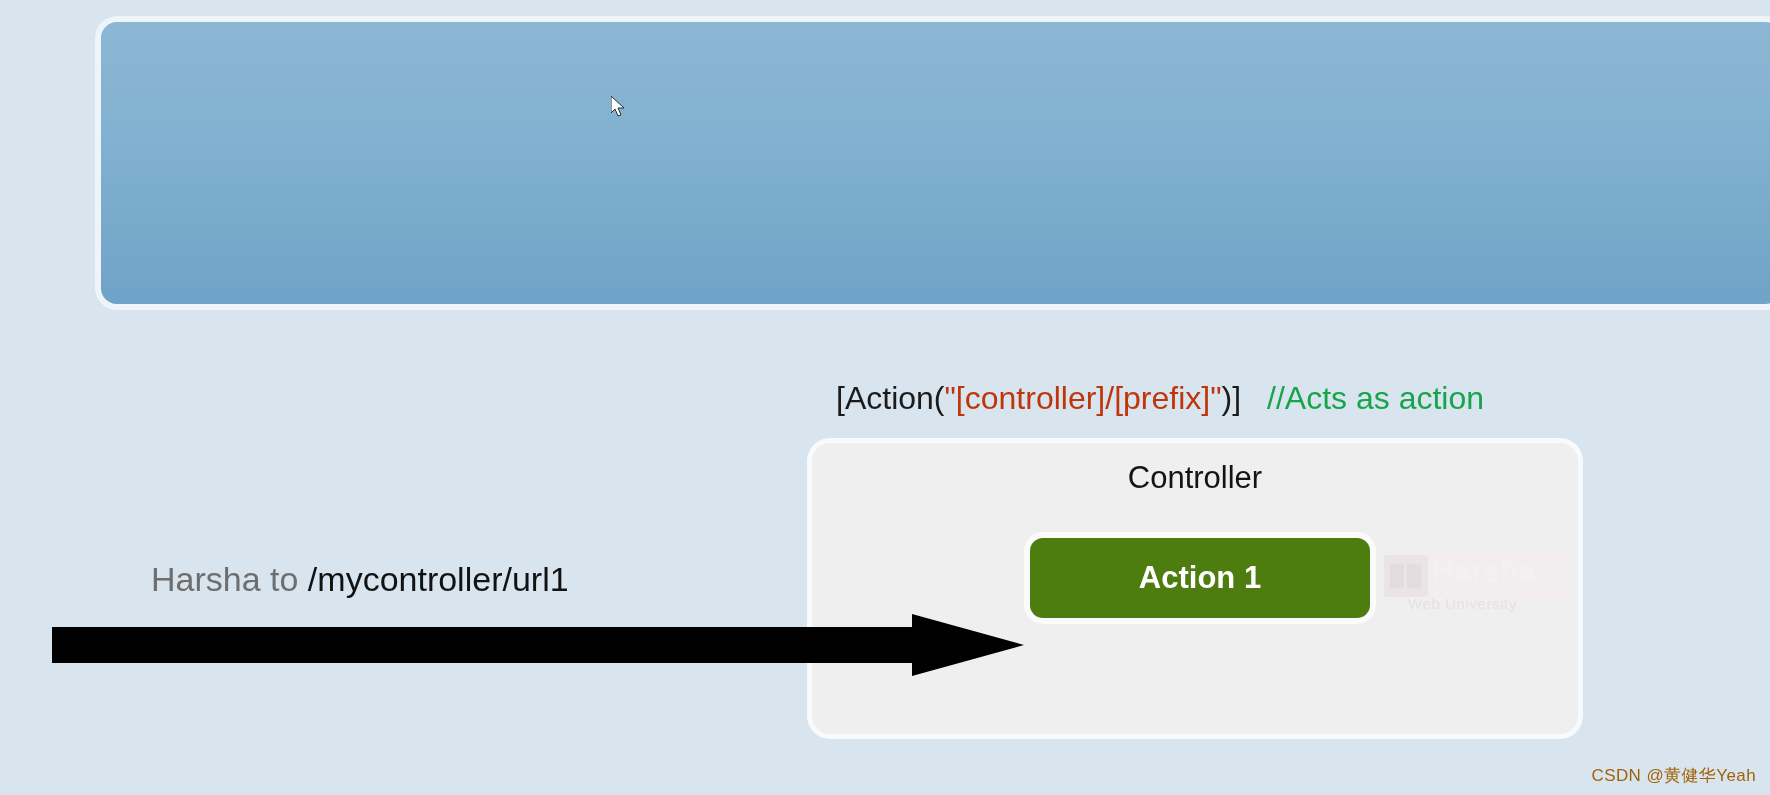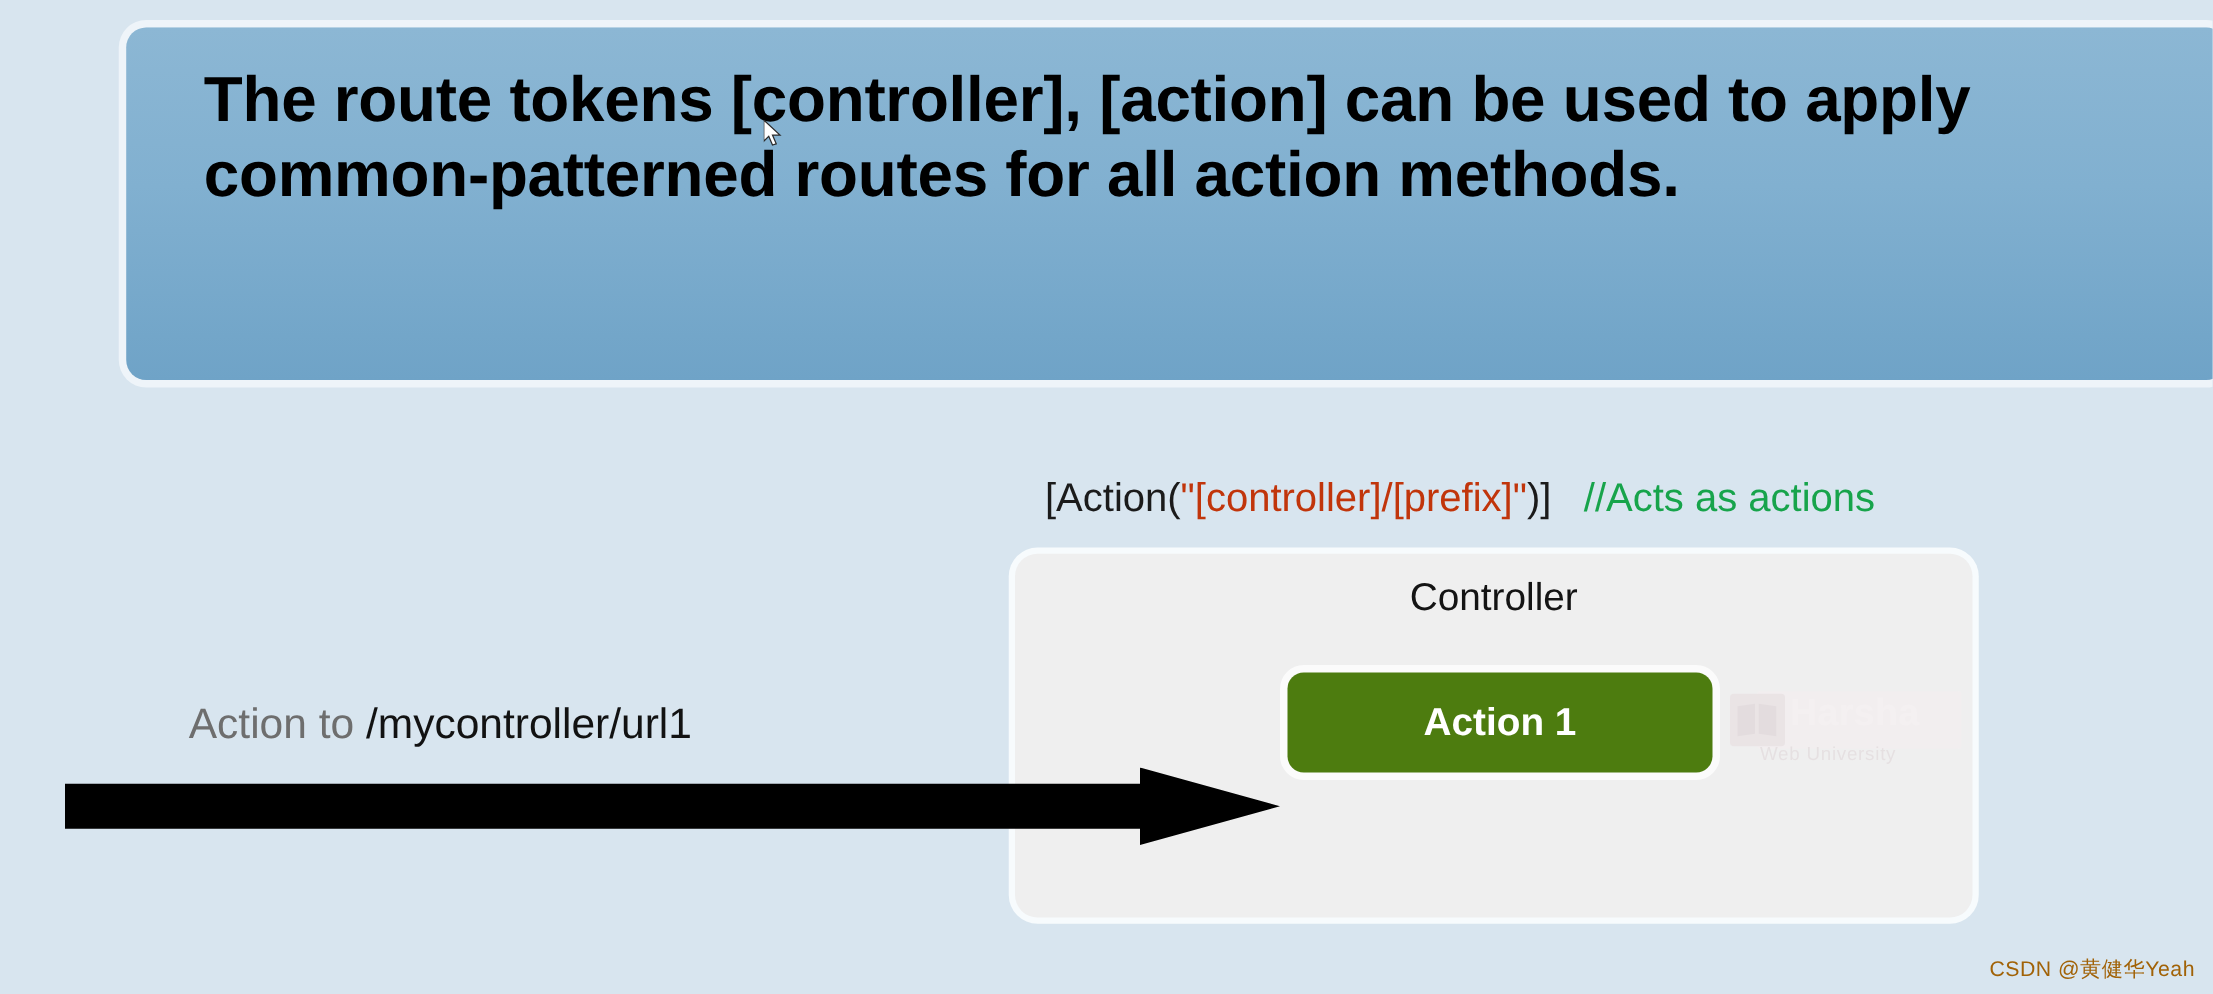--- a/index.html
+++ b/index.html
@@ -191,51 +191,49 @@
     bottom: 8px;
     font-size: 17px;
     color: #a16207;
     letter-spacing: 0.4px;
   }
 </style>
 </head>
 <body>
 
 <div class="banner">
-  <div class="banner-title">The route tokens [controller], [action] can be used to apply
-common-patterned routes for all action methods.</div>
 </div>
 
 <div class="cursor">
   <svg width="16" height="22" viewBox="0 0 16 22">
     <polygon points="0,0 0,17 4,13 7,20 10,19 7,12 13,12" fill="#ffffff" stroke="#2b2b2b" stroke-width="1"></polygon>
   </svg>
 </div>
 
 <div class="code-line">
-  <span class="code-plain">[Action(</span><span class="code-string">"</span><span class="code-string">[controller]</span><span class="code-string">/</span><span class="code-string">[prefix]</span><span class="code-string">"</span><span class="code-plain">)]</span><span class="code-comment">//Acts as actions</span>
+  <span class="code-plain">[Action(</span><span class="code-string">"</span><span class="code-string">[controller]</span><span class="code-string">/</span><span class="code-string">[prefix]</span><span class="code-string">"</span><span class="code-plain">)]</span><span class="code-comment">//Acts as action</span>
 </div>
 
 <div class="controller-box">
   <div class="controller-label">Controller</div>
 
   <div class="watermark">
     <div class="wm-badge"></div>
     <div class="wm-logo"></div>
     <div class="wm-name">Harsha</div>
     <div class="wm-tag">Web University</div>
   </div>
 
   <div class="action-btn">
     <span>Action 1</span>
   </div>
 </div>
 
 <div class="request-label">
-  <span class="req-gray">Action to </span><span class="req-dark">/mycontroller/url1</span>
+  <span class="req-gray">Harsha to </span><span class="req-dark">/mycontroller/url1</span>
 </div>
 
 <div class="arrow">
   <svg width="972" height="62" viewBox="0 0 972 62" preserveAspectRatio="none">
     <polygon points="0,13 860,13 860,0 972,31 860,62 860,49 0,49" fill="#000000"></polygon>
   </svg>
 </div>
 
 <div class="csdn">CSDN @黄健华Yeah</div>
 

